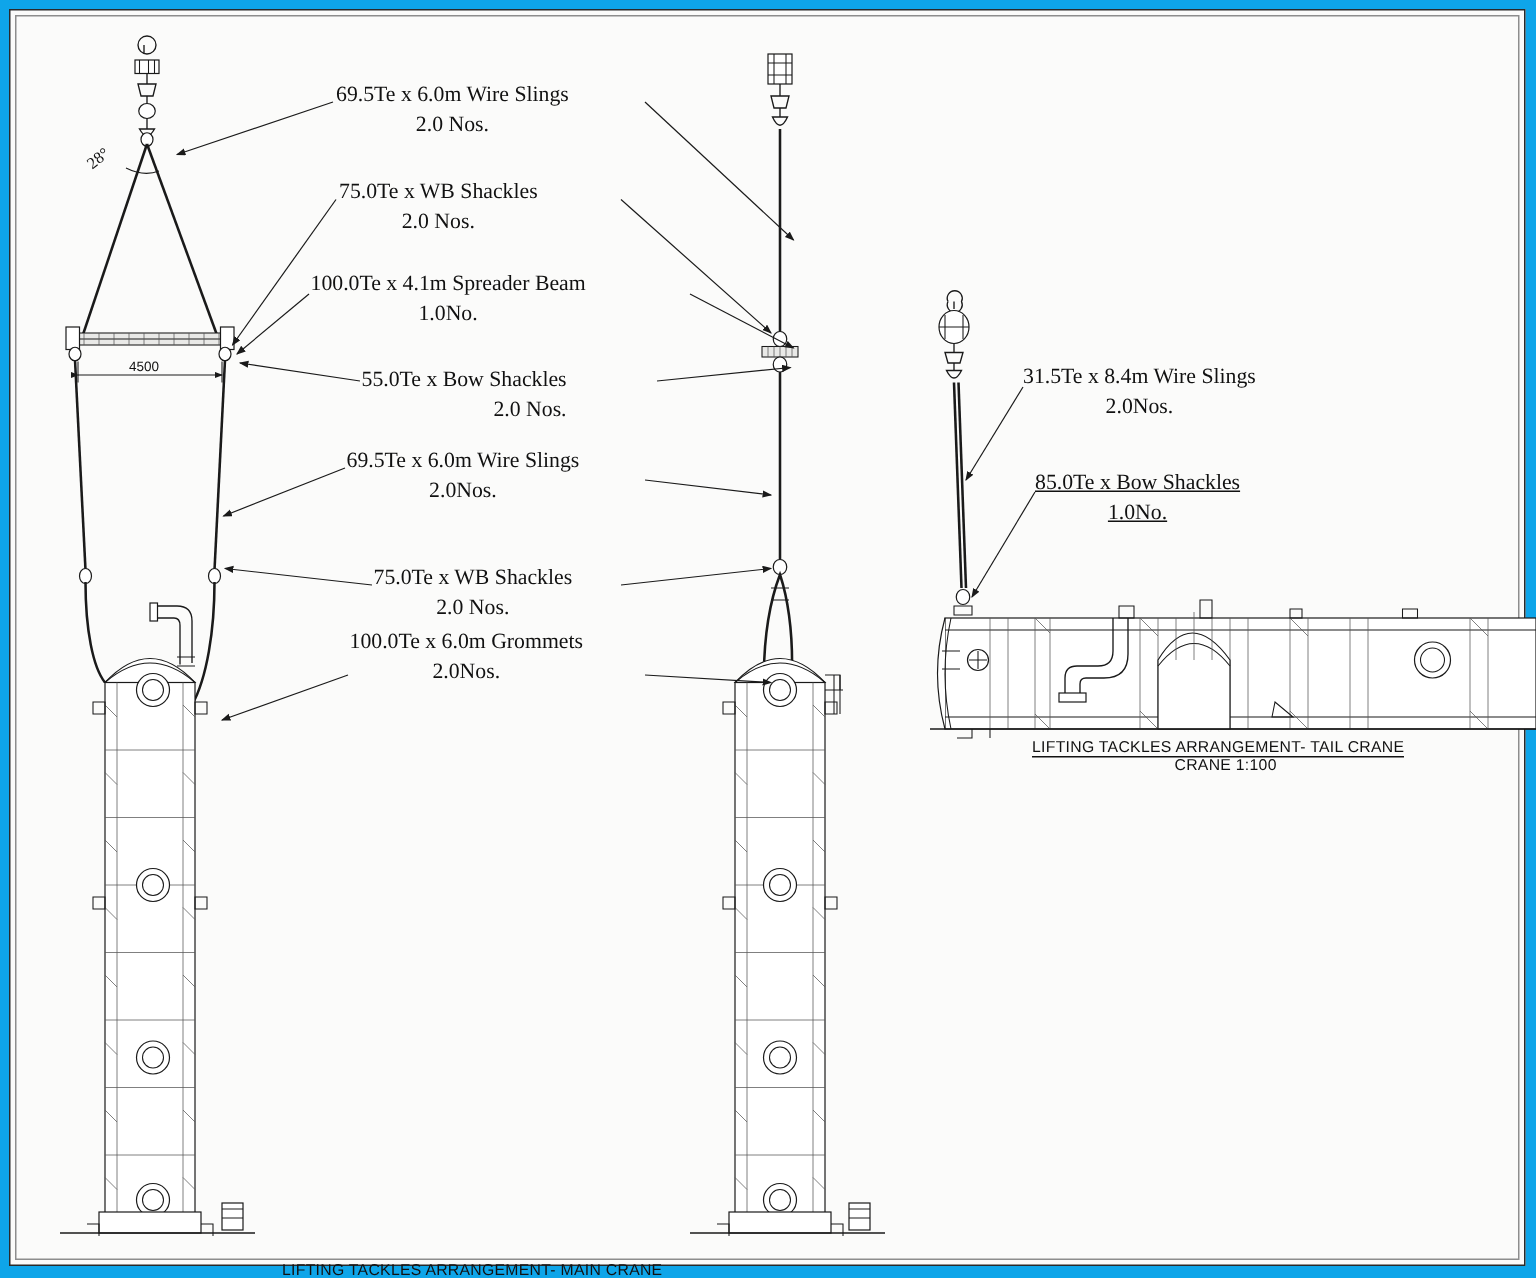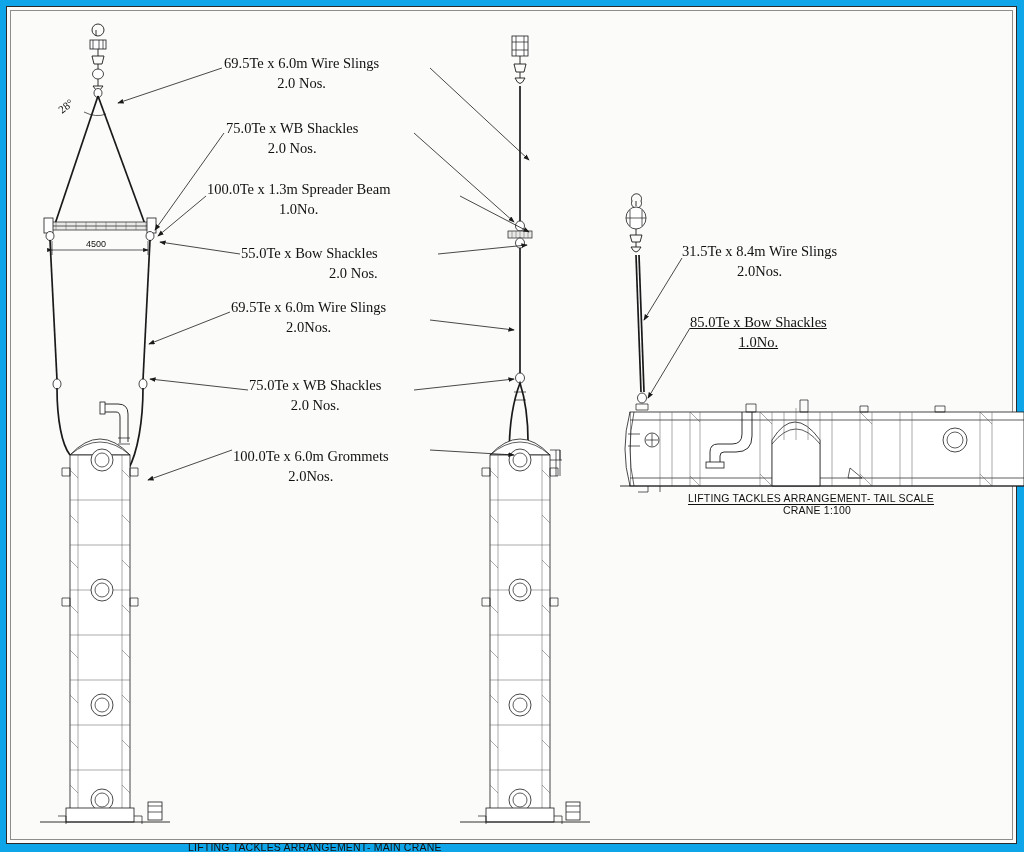--- a/index.html
+++ b/index.html
@@ -348,59 +348,59 @@
     <span>69.5Te x 6.0m Wire Slings</span>
     <span class="l2">2.0 Nos.</span>
   </div>
 
   <div class="callout" style="left:226px; top:119px;">
     <span>75.0Te x WB  Shackles</span>
     <span class="l2">2.0 Nos.</span>
   </div>
 
   <div class="callout" style="left:207px; top:180px;">
-    <span>100.0Te x 1.3m Spreader Beam</span>
+    <span>100.0Te x 4.1m Spreader Beam</span>
     <span class="l2">1.0No.</span>
   </div>
 
   <div class="callout" style="left:241px; top:244px;text-align:right;">
     <span>55.0Te x Bow Shackles</span>
     <span class="l2">2.0 Nos.</span>
   </div>
 
   <div class="callout" style="left:231px; top:298px;">
     <span>69.5Te x 6.0m Wire Slings</span>
     <span class="l2">2.0Nos.</span>
   </div>
 
   <div class="callout" style="left:249px; top:376px;">
     <span>75.0Te x WB Shackles</span>
     <span class="l2">2.0 Nos.</span>
   </div>
 
-  <div class="callout" style="left:233px; top:447px;">
+  <div class="callout" style="left:233px; top:419px;">
     <span>100.0Te x 6.0m Grommets</span>
     <span class="l2">2.0Nos.</span>
   </div>
 
   <div class="callout" style="left:682px; top:242px;">
     <span>31.5Te x 8.4m Wire Slings</span>
     <span class="l2">2.0Nos.</span>
   </div>
 
   <div class="callout" style="left:690px; top:313px;text-decoration:underline;">
     <span>85.0Te x Bow Shackles</span>
     <span class="l2">1.0No.</span>
   </div>
 
   <div class="angtext" style="left:58px; top:100px;">28°</div>
   <div class="dimtext" style="left:86px; top:239px;">4500</div>
 
   <div class="caption underlined" style="left:688px; top:492px;">
-    <span>LIFTING TACKLES ARRANGEMENT- TAIL SCALE</span>
+    <span>LIFTING TACKLES ARRANGEMENT- TAIL CRANE</span>
   </div>
   <div class="caption" style="left:783px; top:504px;">
     <span>CRANE 1:100</span>
   </div>
 
   <div class="caption underlined" style="left:188px; top:841px;">
     <span>LIFTING TACKLES ARRANGEMENT- MAIN CRANE</span>
   </div>
 
 </div>

